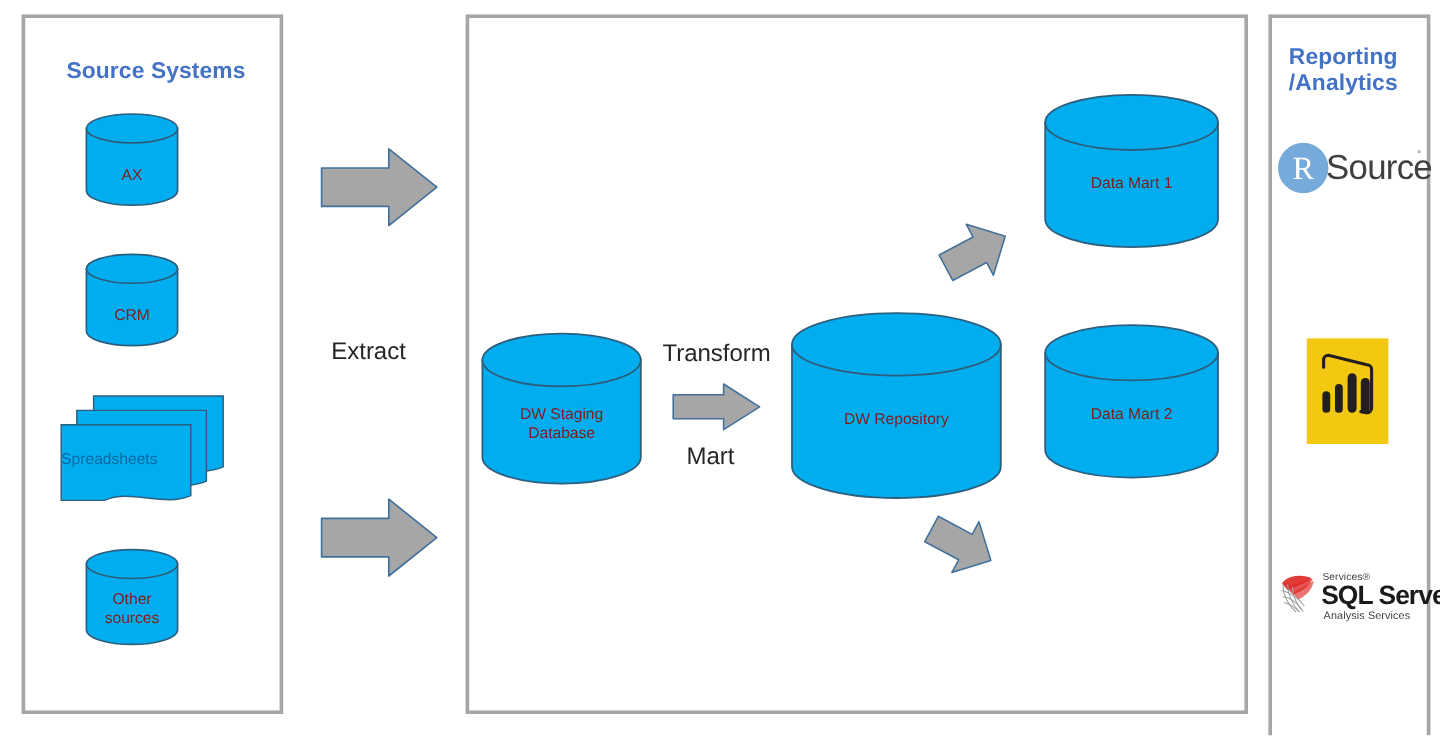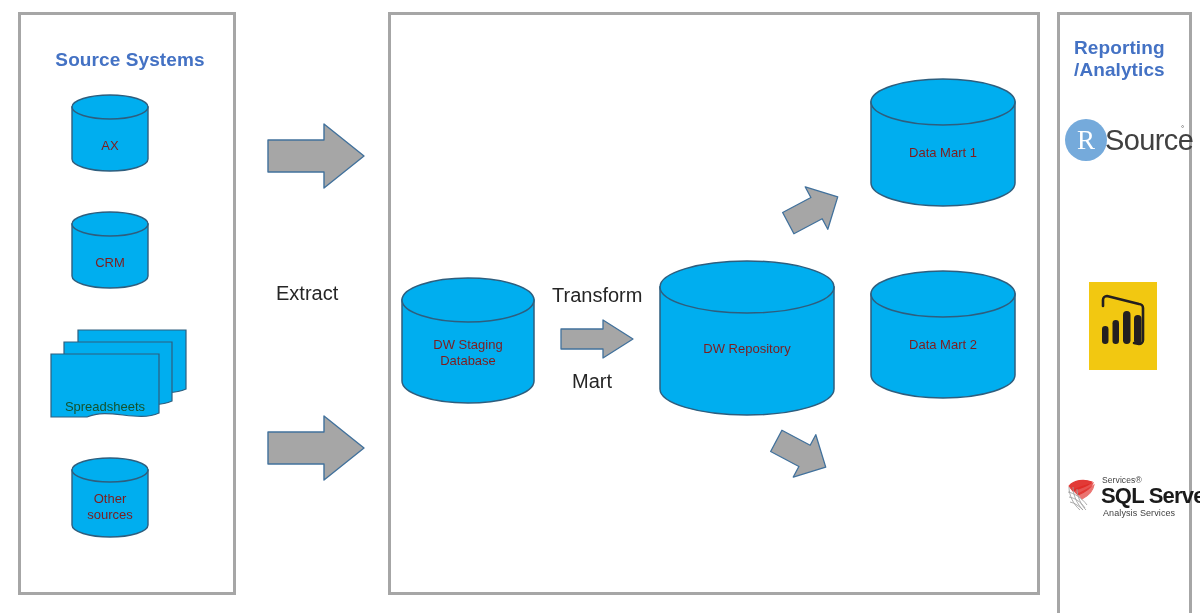--- a/index.html
+++ b/index.html
@@ -64,25 +64,24 @@
   .arrow svg { display: block; overflow: visible; }
 
   
   #shape-spreadsheets { position: absolute; }
   #shape-spreadsheets svg { display: block; overflow: visible; }
   #shape-spreadsheets .sheet-label {
     position: absolute;
     left: 10px;
     top: 46px;
     width: 120px;
-    text-align: center;
-    color: #14532d;
+    text-align: left;
+    color: #0369a1;
     font-size: 13px;
     pointer-events: none;
-    margin-top: 24px;
   }
 
   
   .step-label {
     position: absolute;
     color: #262626;
     font-size: 20px;
     white-space: nowrap;
   }
 

